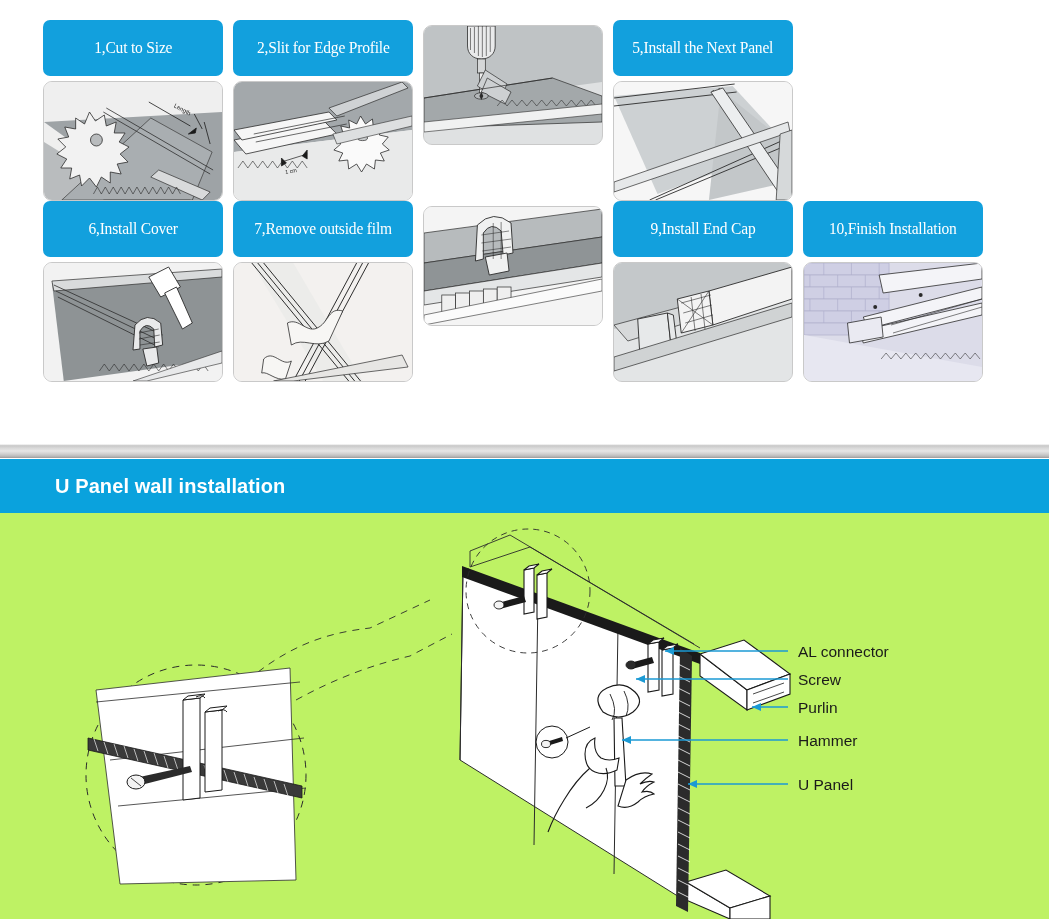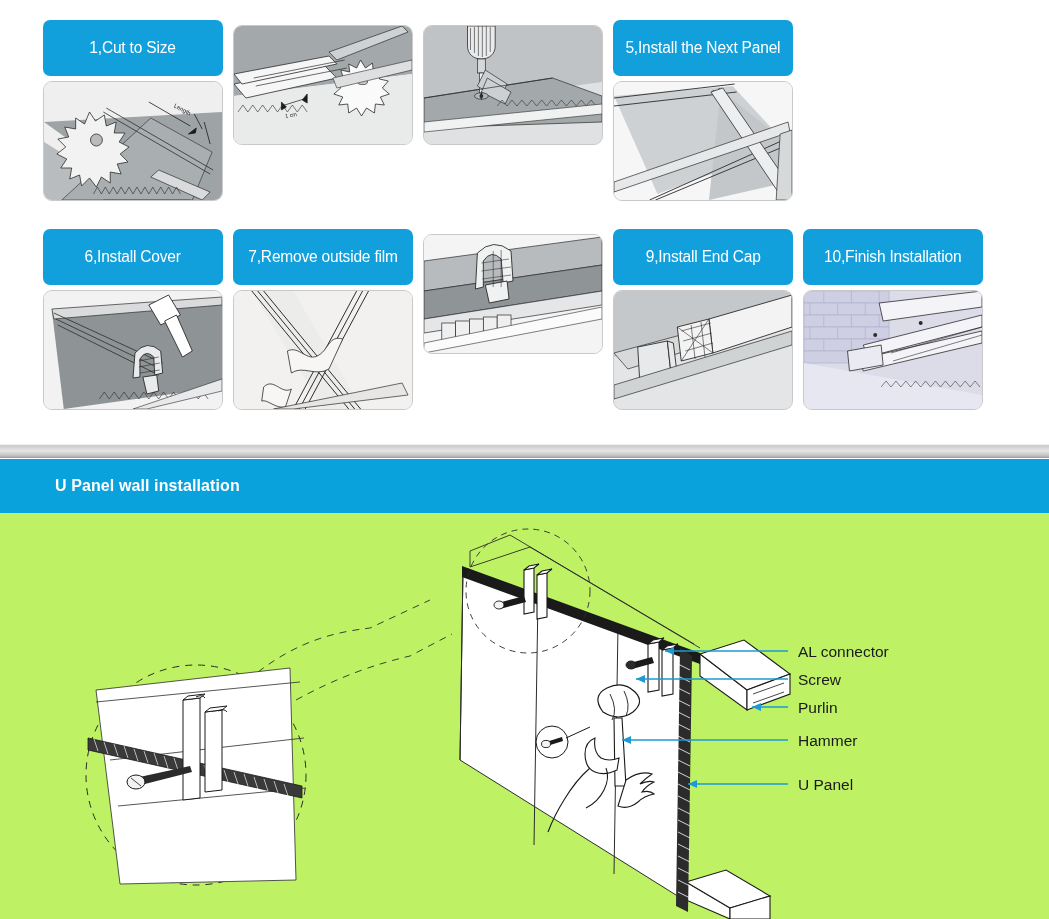--- a/index.html
+++ b/index.html
@@ -14,20 +14,21 @@
   .steps-section{position:absolute;left:0;top:0;width:1049px;}
   .step-row{display:flex;gap:10px;padding-left:43px;padding-right:16px;box-sizing:border-box;}
   .step-card{width:180px;flex:0 0 180px;}
   .step-header{
     background:#12a0dd;
     border-radius:7px;
     height:56px;
     display:flex;align-items:center;justify-content:center;
     box-sizing:border-box;
     padding:0 4px;
+    font-family:Liberation Serif, serif;
   }
   .step-header-label{
     color:#ffffff;
     font-size:16px;
     font-weight:400;
     white-space:nowrap;
     letter-spacing:-0.2px;
     transform:scaleX(0.97);
     text-align:center;
   }
@@ -46,21 +47,21 @@
     position:absolute;left:0;top:444px;width:1049px;height:14px;
     background:linear-gradient(to bottom,#ffffff 0%,#c8c8c8 12%,#d9d9d9 30%,#e6e6e6 50%,#cfcfcf 72%,#b9b9b9 88%,#9a9a9a 100%);
   }
   
   .banner{
     position:absolute;left:0;top:459px;width:1049px;height:54px;
     background:#0aa2dd;
     display:flex;align-items:center;
   }
   .banner-title{
-    color:#ffffff;font-size:16px;font-weight:bold;
+    color:#ffffff;font-size:20px;font-weight:bold;
     margin-left:55px;letter-spacing:0.1px;
   }
   
   .diagram-area{position:absolute;left:0;top:513px;width:1049px;height:406px;background:#bef264;}
   .diagram-area svg{display:block;}
   .lbl{font-family:"Liberation Sans",sans-serif;font-size:15.5px;fill:#1a1a1a;}
 </style>
 </head>
 <body>
 
@@ -98,20 +99,23 @@
             <path d="M60 118 L148 118"></path>
           </g>
           <g fill="none" stroke="#2b2b2b" stroke-width="0.6">
             <path d="M50 112 l4 -7 4 7 4 -7 4 7 4 -7 4 7 4 -7 4 7 4 -7 4 7 4 -7 4 7 4 -7 4 7 4 -7 4 7 4 -7 4 7 4 -7 4 7 4 -7 4 7"></path>
           </g>
         </svg>
       </div>
     </div>
 
     <div class="step-card">
+      <div class="step-header">
+        <span class="step-header-label">2,Slit for Edge Profile</span>
+      </div>
       <div class="step-figure">
         <svg viewBox="0 0 180 118" preserveAspectRatio="none">
           <rect width="180" height="118" fill="#eeeeee"></rect>
           <path d="M0 0 L180 0 L180 48 L0 70 Z" fill="#a3a8ab"></path>
           <path d="M0 70 L180 48 L180 118 L0 118 Z" fill="#e9eaea"></path>
           <g stroke="#2b2b2b" stroke-width="0.8" fill="#f6f6f6">
             <path d="M0 58 L92 40 L104 52 L12 72 Z"></path>
             <path d="M0 48 L96 30 L104 38 L8 58 Z"></path>
           </g>
           <g stroke="#2b2b2b" stroke-width="0.7" fill="none">
@@ -190,21 +194,21 @@
             <path d="M106 6 L176 106"></path>
           </g>
           <path d="M98 10 L110 6 L178 104 L166 110 Z" fill="#eceeef" stroke="#2b2b2b" stroke-width="0.8"></path>
           <path d="M0 100 L176 40 L178 50 L0 110 Z" fill="#e6e8e9" stroke="#2b2b2b" stroke-width="0.7"></path>
           <path d="M168 52 L180 48 L180 118 L164 118 Z" fill="#d6d9da" stroke="#2b2b2b" stroke-width="0.7"></path>
         </svg>
       </div>
     </div>
   </div>
 
-  <div class="step-row" style="margin-top:28px;">
+  <div class="step-row" style="">
 
     <div class="step-card">
       <div class="step-header">
         <span class="step-header-label">6,Install Cover</span>
       </div>
       <div class="step-figure">
         <svg viewBox="0 0 180 118" preserveAspectRatio="none">
           <rect width="180" height="118" fill="#f2f2f2"></rect>
           <path d="M8 20 L180 8 L180 96 L20 118 Z" fill="#8e9395"></path>
           <path d="M8 18 L180 6 L180 14 L10 28 Z" fill="#d9dbdc" stroke="#2b2b2b" stroke-width="0.7"></path>

